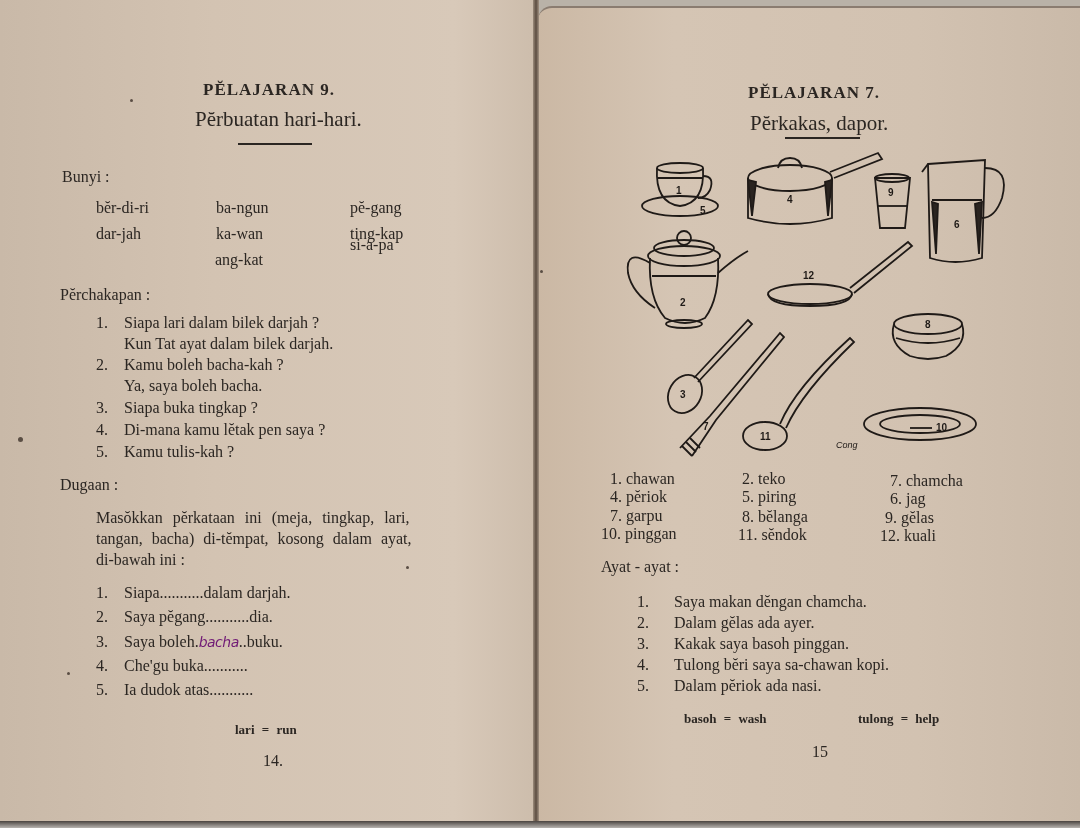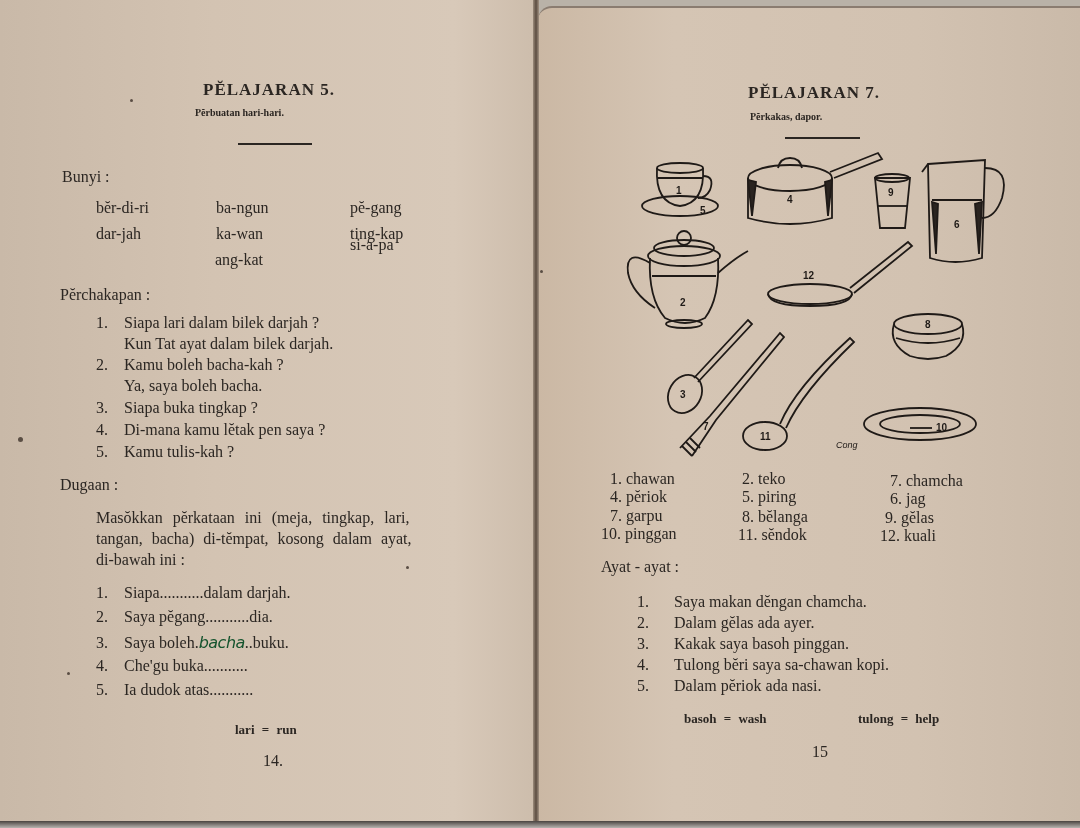--- a/index.html
+++ b/index.html
@@ -28,29 +28,29 @@
   .spine {
     position: absolute; left: 533px; top: 0; width: 6px; height: 828px;
     background: linear-gradient(90deg, #9c8c7c, #5b4c40, #a29282);
   }
   .bottom-strip {
     position: absolute; left: 0; bottom: 0; width: 1080px; height: 7px;
     background: linear-gradient(180deg, #4a4440, #b8b4b0);
   }
   .abs { position: absolute; white-space: nowrap; }
   .title { font-weight: bold; font-size: 17px; letter-spacing: 1px; }
-  .subtitle { font-weight: bold; font-size: 10px; }
+  .subtitle { font-weight: normal; font-size: 21px; }
   .body-text { font-size: 16px; }
   .label { font-size: 16px; }
   .rule { position: absolute; height: 2px; background: #2b2622; }
   .small-bold { font-weight: bold; font-size: 13px; }
   .num { display: inline-block; width: 28px; }
   .handwriting {
-    font-family: "DejaVu Sans", sans-serif; font-style: italic; font-size: 16px;
-    color: #14532d; letter-spacing: -0.5px;
+    font-family: "DejaVu Sans", sans-serif; font-style: italic; font-size: 14px;
+    color: #701a75; letter-spacing: -0.5px;
   }
   .dot { position: absolute; width: 3px; height: 3px; border-radius: 50%; background: #5a4e44; }
   svg.illus { position: absolute; left: 620px; top: 148px; }
   svg.illus * { stroke: #1f1a17; fill: none; stroke-width: 1.8; }
   svg.illus .fill { fill: #2a2420; }
   svg.illus text { stroke: none; fill: #1f1a17; font-family: "Liberation Sans", sans-serif; font-size: 10px; font-weight: bold; }
 </style>
 </head>
 <body>
 
@@ -58,21 +58,21 @@
 <div class="page page-right"></div>
 <div class="spine"></div>
 <div class="bottom-strip"></div>
 
 <div class="dot" style="left:130px;top:99px"></div>
 <div class="dot" style="left:18px;top:437px;width:5px;height:5px"></div>
 <div class="dot" style="left:540px;top:270px"></div>
 <div class="dot" style="left:67px;top:672px"></div>
 <div class="dot" style="left:406px;top:566px"></div>
 
-<div class="abs title" style="left:203px;top:80px">PĔLAJARAN 5.</div>
+<div class="abs title" style="left:203px;top:80px">PĔLAJARAN 9.</div>
 <div class="abs subtitle" style="left:195px;top:107px">Pĕrbuatan hari-hari.</div>
 <div class="rule" style="left:238px;top:143px;width:74px"></div>
 
 <div class="abs label" style="left:62px;top:168px">Bunyi :</div>
 <div class="abs body-text" style="left:96px;top:199px">bĕr-di-ri</div>
 <div class="abs body-text" style="left:96px;top:225px">dar-jah</div>
 <div class="abs body-text" style="left:216px;top:199px">ba-ngun</div>
 <div class="abs body-text" style="left:216px;top:225px">ka-wan</div>
 <div class="abs body-text" style="left:215px;top:251px">ang-kat</div>
 <div class="abs body-text" style="left:350px;top:199px">pĕ-gang</div>

